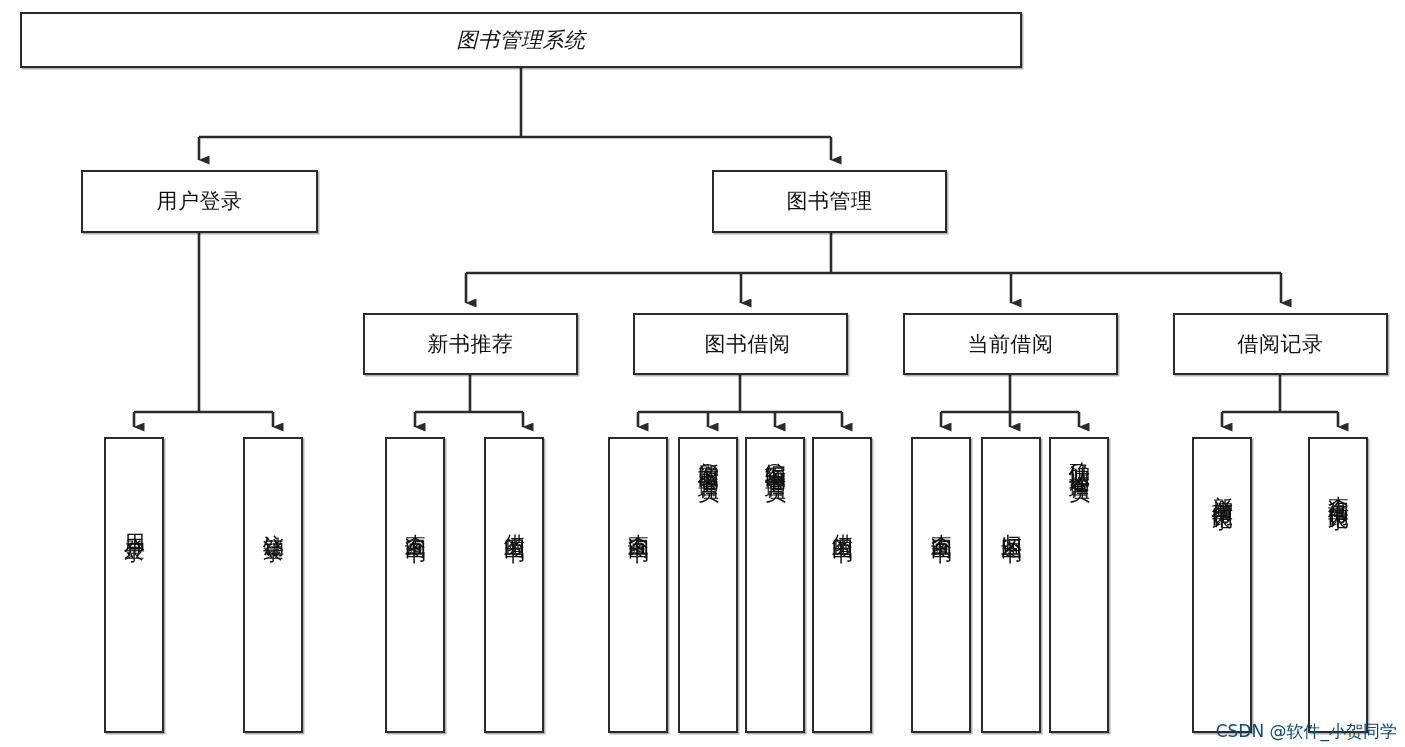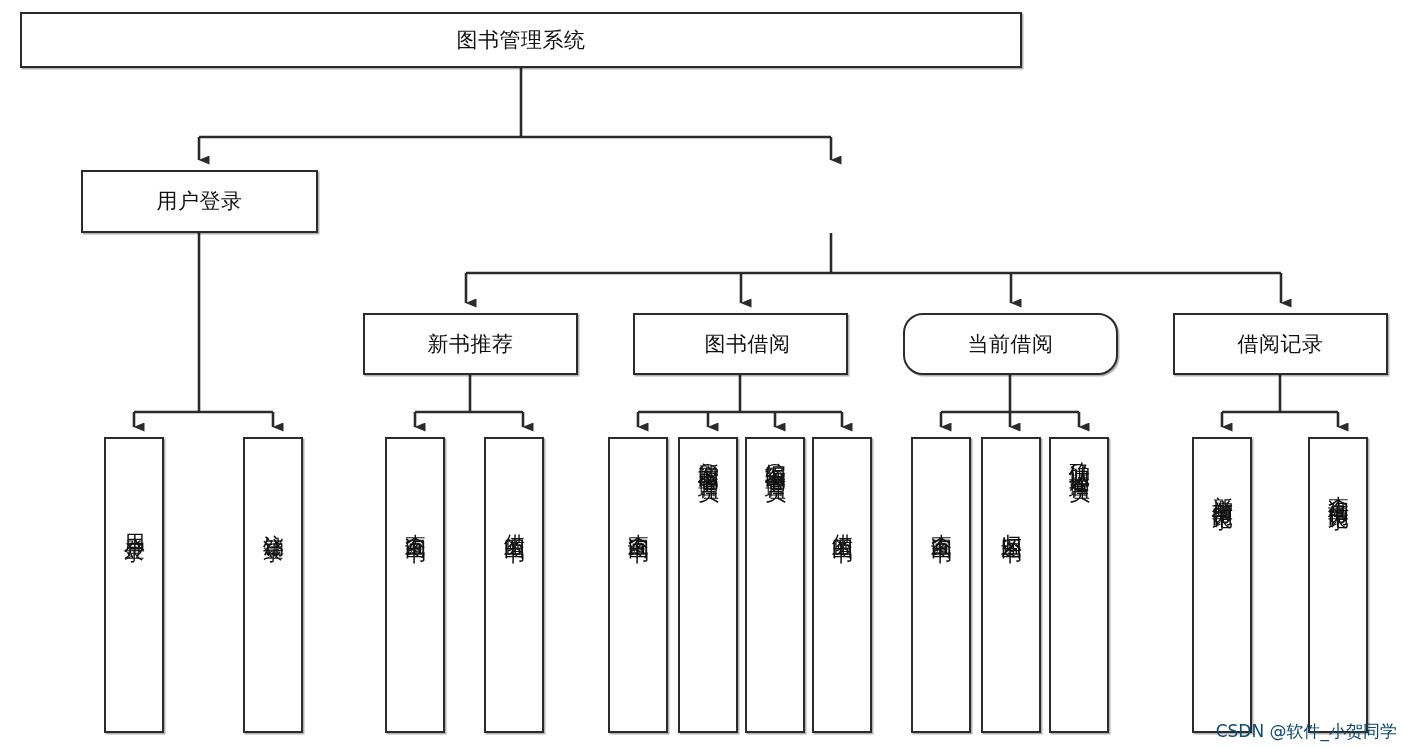--- a/index.html
+++ b/index.html
@@ -39,21 +39,21 @@
     display: block;
     line-height: 1.18;
     letter-spacing: 0.5px;
     white-space: nowrap;
   }
   
   .node.h .label {
     font-size: 21px;
     text-align: center;
   }
-  .node.root .label { font-size: 21px; }
+  .node.root .label { font-size: 21px; font-style: italic; }
   
   .node.v {
     align-items: flex-start;
     justify-content: center;
     padding-top: 8px;
   }
   .node.v .label {
     writing-mode: vertical-rl;
     text-orientation: upright;
     font-size: 21px;
@@ -127,28 +127,31 @@
     </g>
   </svg>
 
   <div class="node h root" style="left:20px; top:12px; width:1002px; height:56px;">
     <span class="label">图书管理系统</span>
   </div>
 
   <div class="node h" style="left:81px; top:170px; width:237px; height:63px;">
     <span class="label">用户登录</span>
   </div>
+  <div class="node h" style="left:712px; top:170px; width:235px; height:63px;">
+    <span class="label">图书管理</span>
+  </div>
 
   <div class="node h" style="left:363px; top:313px; width:215px; height:62px;font-family:Liberation Serif, serif;">
     <span class="label">新书推荐</span>
   </div>
   <div class="node h" style="left:633px; top:313px; width:215px; height:62px;padding-left:14px;">
     <span class="label">图书借阅</span>
   </div>
-  <div class="node h" style="left:903px; top:313px; width:215px; height:62px;border-radius:20px;">
+  <div class="node h" style="left:903px; top:313px; width:215px; height:62px;">
     <span class="label">当前借阅</span>
   </div>
   <div class="node h" style="left:1173px; top:313px; width:215px; height:62px;">
     <span class="label">借阅记录</span>
   </div>
 
   <div class="node v" style="left:104px; top:437px; width:60px; height:296px; padding-top:78px;">
     <span class="label">用户登录</span>
   </div>
   <div class="node v" style="left:243px; top:437px; width:60px; height:296px; padding-top:78px;">

